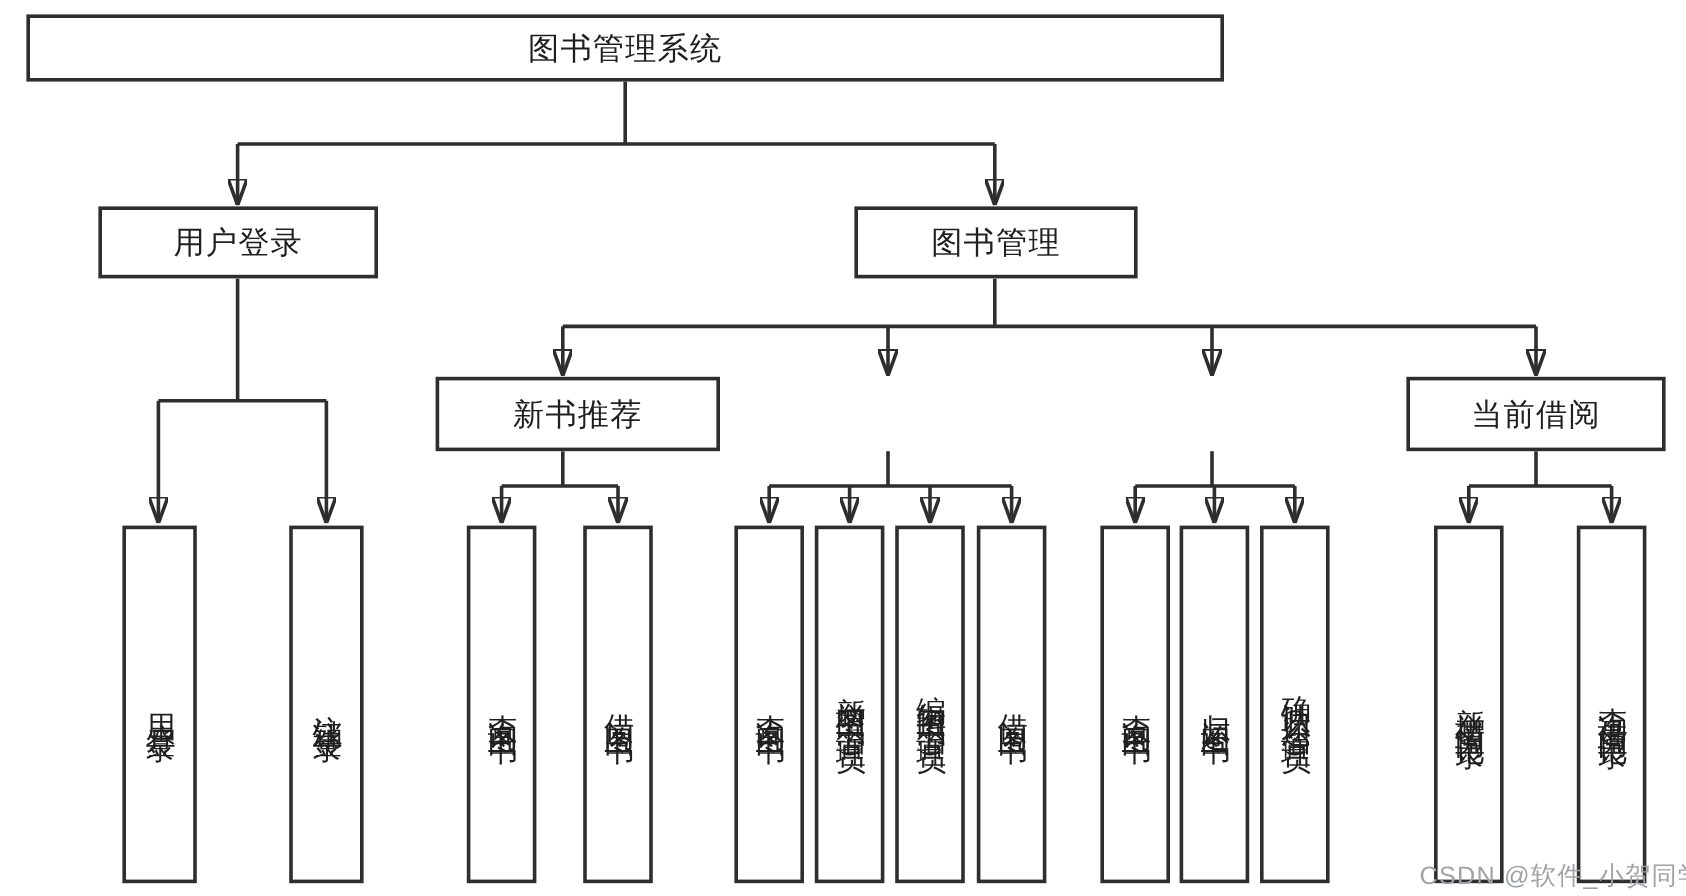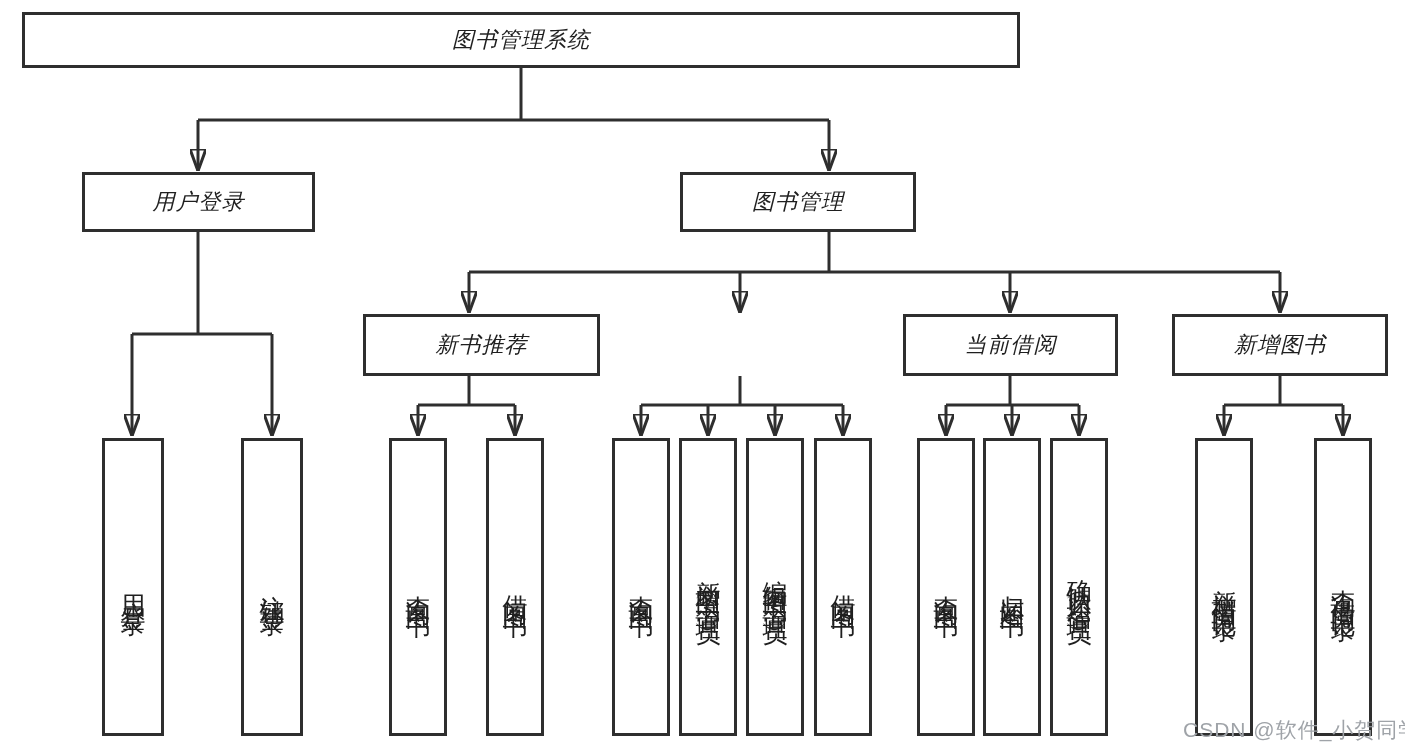--- a/index.html
+++ b/index.html
@@ -27,36 +27,35 @@
     position: absolute;
     box-sizing: border-box;
     border: 3px solid #2e2e2e;
     background: #ffffff;
     display: flex;
     align-items: center;
     justify-content: center;
     line-height: 1;
   }
   .h-node {
-    font-size: 22px;
+    font-size: 26px;
     letter-spacing: 1px;
     white-space: nowrap;
-    font-style: italic;
   }
   .v-node {
     writing-mode: vertical-rl;
     text-orientation: mixed;
     font-size: 25px;
     letter-spacing: 6px;
     white-space: nowrap;
   }
   
   .n-root   { left: 22px;   top: 12px;  width: 998px; height: 56px; }
   .n-ulogin { left: 82px;   top: 172px; width: 233px; height: 60px; }
-  .n-bmgmt  { left: 680px;  top: 172px; width: 236px; height: 60px; }
+  .n-bmgmt  { left: 712px;  top: 172px; width: 236px; height: 60px; }
   .n-g0 { left: 363px;  top: 314px; width: 237px; height: 62px; }
   .n-g1 { left: 632px;  top: 314px; width: 216px; height: 62px; }
   .n-g2 { left: 903px;  top: 314px; width: 215px; height: 62px; }
   .n-g3 { left: 1172px; top: 314px; width: 216px; height: 62px; }
   .leaf { top: 438px; height: 298px; width: 58px; }
   .l-ul0 { left: 102px; width: 62px; }
   .l-ul1 { left: 241px; width: 62px; }
   .l-g0a { left: 389px; }
   .l-g0b { left: 486px; }
   .l-g1a { left: 612px; }
@@ -130,22 +129,21 @@
     <path d="M1224 405 V436" marker-end="url(#arrow)"></path>
     <path d="M1343 405 V436" marker-end="url(#arrow)"></path>
   </svg>
 
   <div class="node h-node n-root">图书管理系统</div>
 
   <div class="node h-node n-ulogin">用户登录</div>
   <div class="node h-node n-bmgmt">图书管理</div>
 
   <div class="node h-node n-g0">新书推荐</div>
-  <div class="node h-node n-g2">当前借阅</div>
-  <div class="node h-node n-g3">新增图书</div>
+  <div class="node h-node n-g3">当前借阅</div>
 
   <div class="node v-node leaf l-ul0">用户登录</div>
   <div class="node v-node leaf l-ul1">注销登录</div>
 
   <div class="node v-node leaf l-g0a">查询图书</div>
   <div class="node v-node leaf l-g0b">借阅图书</div>
 
   <div class="node v-node leaf l-g1a">查询图书</div>
   <div class="node v-node leaf l-g1b">新增图书（管理员）</div>
   <div class="node v-node leaf l-g1c">编辑图书（管理员）</div>

